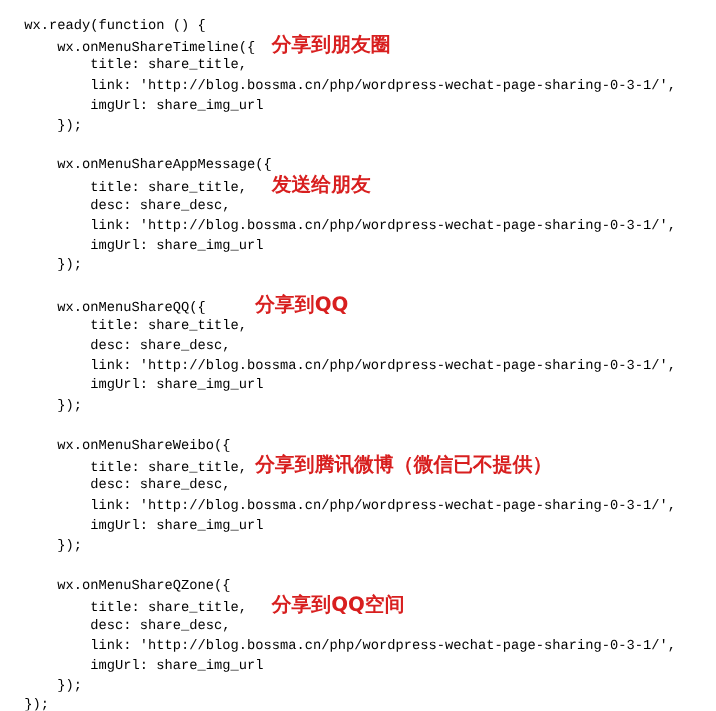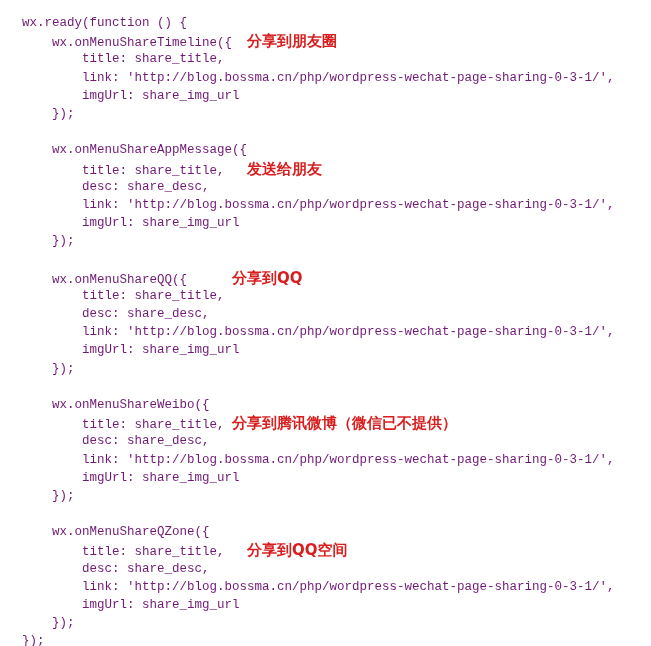--- a/index.html
+++ b/index.html
@@ -19,26 +19,26 @@
     line-height: 18.2px;
     color: #1a1a6e;
     white-space: pre;
   }
   .code-line {
     white-space: pre;
     position: relative;
     height: 18.2px;
   }
   .code-text {
-    color: #701a75;
+    color: #000000;
   }
   .annotation {
     color: #d81f1f;
     font-family: "DejaVu Sans", "Liberation Sans", sans-serif;
-    font-size: 15px;
+    font-size: 18px;
     font-weight: bold;
     white-space: pre;
   }
 </style>
 </head>
 <body>
 
 <div id="code-block"><div class="code-line"><span class="code-text">wx.ready(function () {</span></div><div class="code-line"><span class="code-text">    wx.onMenuShareTimeline({</span><span>  </span><span class="annotation" style="color: rgb(216, 31, 31);">分享到朋友圈</span></div><div class="code-line"><span class="code-text">        title: share_title,</span></div><div class="code-line"><span class="code-text">        link: 'http://blog.bossma.cn/php/wordpress-wechat-page-sharing-0-3-1/',</span></div><div class="code-line"><span class="code-text">        imgUrl: share_img_url</span></div><div class="code-line"><span class="code-text">    });</span></div><div class="code-line"><span class="code-text"></span></div><div class="code-line"><span class="code-text">    wx.onMenuShareAppMessage({</span></div><div class="code-line"><span class="code-text">        title: share_title,</span><span>   </span><span class="annotation" style="color: rgb(216, 31, 31);">发送给朋友</span></div><div class="code-line"><span class="code-text">        desc: share_desc,</span></div><div class="code-line"><span class="code-text">        link: 'http://blog.bossma.cn/php/wordpress-wechat-page-sharing-0-3-1/',</span></div><div class="code-line"><span class="code-text">        imgUrl: share_img_url</span></div><div class="code-line"><span class="code-text">    });</span></div><div class="code-line"><span class="code-text"></span></div><div class="code-line"><span class="code-text">    wx.onMenuShareQQ({</span><span>      </span><span class="annotation" style="color: rgb(216, 31, 31);">分享到QQ</span></div><div class="code-line"><span class="code-text">        title: share_title,</span></div><div class="code-line"><span class="code-text">        desc: share_desc,</span></div><div class="code-line"><span class="code-text">        link: 'http://blog.bossma.cn/php/wordpress-wechat-page-sharing-0-3-1/',</span></div><div class="code-line"><span class="code-text">        imgUrl: share_img_url</span></div><div class="code-line"><span class="code-text">    });</span></div><div class="code-line"><span class="code-text"></span></div><div class="code-line"><span class="code-text">    wx.onMenuShareWeibo({</span></div><div class="code-line"><span class="code-text">        title: share_title,</span><span> </span><span class="annotation" style="color: rgb(216, 31, 31);">分享到腾讯微博（微信已不提供）</span></div><div class="code-line"><span class="code-text">        desc: share_desc,</span></div><div class="code-line"><span class="code-text">        link: 'http://blog.bossma.cn/php/wordpress-wechat-page-sharing-0-3-1/',</span></div><div class="code-line"><span class="code-text">        imgUrl: share_img_url</span></div><div class="code-line"><span class="code-text">    });</span></div><div class="code-line"><span class="code-text"></span></div><div class="code-line"><span class="code-text">    wx.onMenuShareQZone({</span></div><div class="code-line"><span class="code-text">        title: share_title,</span><span>   </span><span class="annotation" style="color: rgb(216, 31, 31);">分享到QQ空间</span></div><div class="code-line"><span class="code-text">        desc: share_desc,</span></div><div class="code-line"><span class="code-text">        link: 'http://blog.bossma.cn/php/wordpress-wechat-page-sharing-0-3-1/',</span></div><div class="code-line"><span class="code-text">        imgUrl: share_img_url</span></div><div class="code-line"><span class="code-text">    });</span></div><div class="code-line"><span class="code-text">});</span></div></div>
 
 </body></html>

